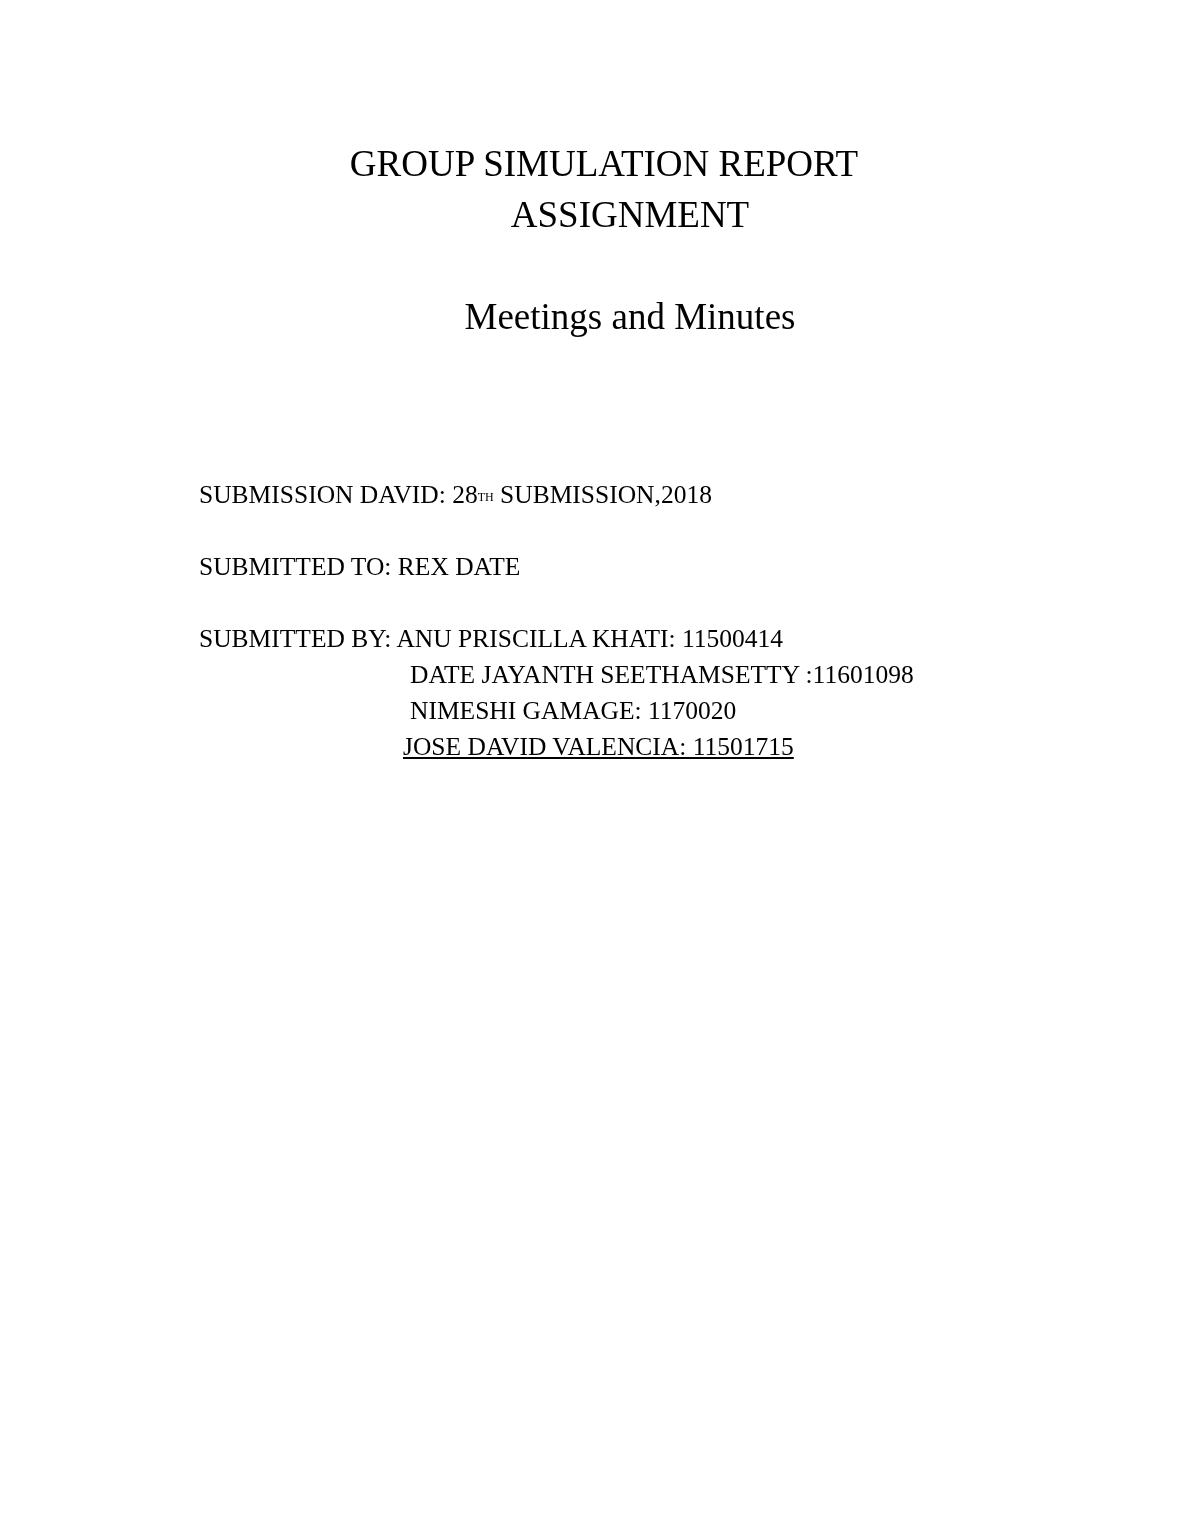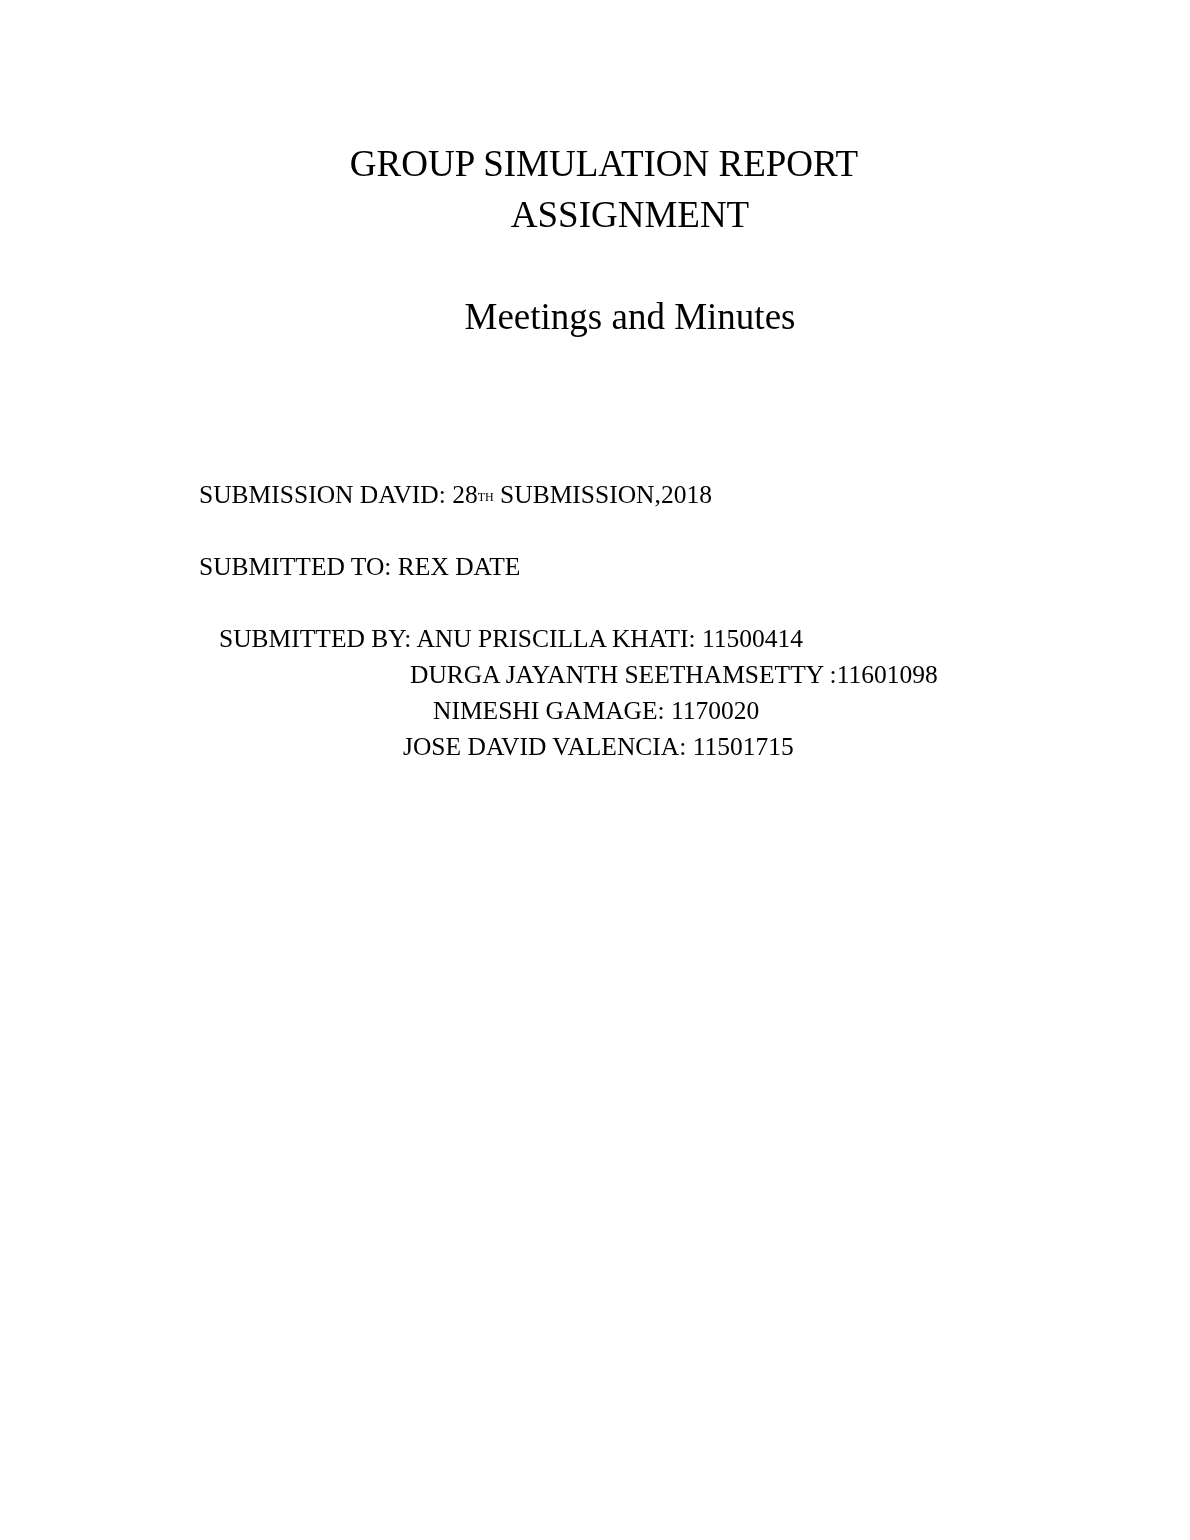--- a/index.html
+++ b/index.html
@@ -15,36 +15,36 @@
     .t2 { top: 193px; left: 35px; }
     .subtitle {
       position: absolute; top: 295px; left: 35px; width: 1190px; text-align: center;
       font-size: 37px; line-height: 44px; white-space: nowrap;
     }
     .field {
       position: absolute; left: 199px; font-size: 25.5px; line-height: 30px; white-space: nowrap;
     }
     .f-date { top: 480px; }
     .f-to { top: 552px; }
-    .f-by { top: 624px; margin-left: 20px; }
+    .f-by { top: 624px; }
     .member { position: absolute; font-size: 25.5px; line-height: 30px; white-space: nowrap; }
     .m1 { top: 660px; left: 410px; }
-    .m2 { top: 696px; left: 410px; margin-left: 23px; }
-    .m3 { top: 732px; left: 403px; }
+    .m2 { top: 696px; left: 410px; }
+    .m3 { top: 732px; left: 403px; text-decoration: underline; }
     sup { font-size: 12px; vertical-align: top; position: relative; top: 2px; }
   </style>
 </head>
 <body>
 
 <div>
   <div class="title-line t1">GROUP SIMULATION REPORT</div>
   <div class="title-line t2">ASSIGNMENT</div>
   <div class="subtitle">Meetings and Minutes</div>
 
   <div class="field f-date"><span>SUBMISSION DAVID: </span><span>28</span><sup>TH</sup><span> SUBMISSION,2018</span></div>
 
   <div class="field f-to">SUBMITTED TO: REX DATE</div>
 
   <div class="field f-by"><span>SUBMITTED BY: </span><span>ANU PRISCILLA KHATI: 11500414</span></div>
-  <div class="member m1">DURGA JAYANTH SEETHAMSETTY :11601098</div>
+  <div class="member m1">DATE JAYANTH SEETHAMSETTY :11601098</div>
   <div class="member m2">NIMESHI GAMAGE: 1170020</div>
   <div class="member m3">JOSE DAVID VALENCIA: 11501715</div>
 </div>
 
 </body></html>

